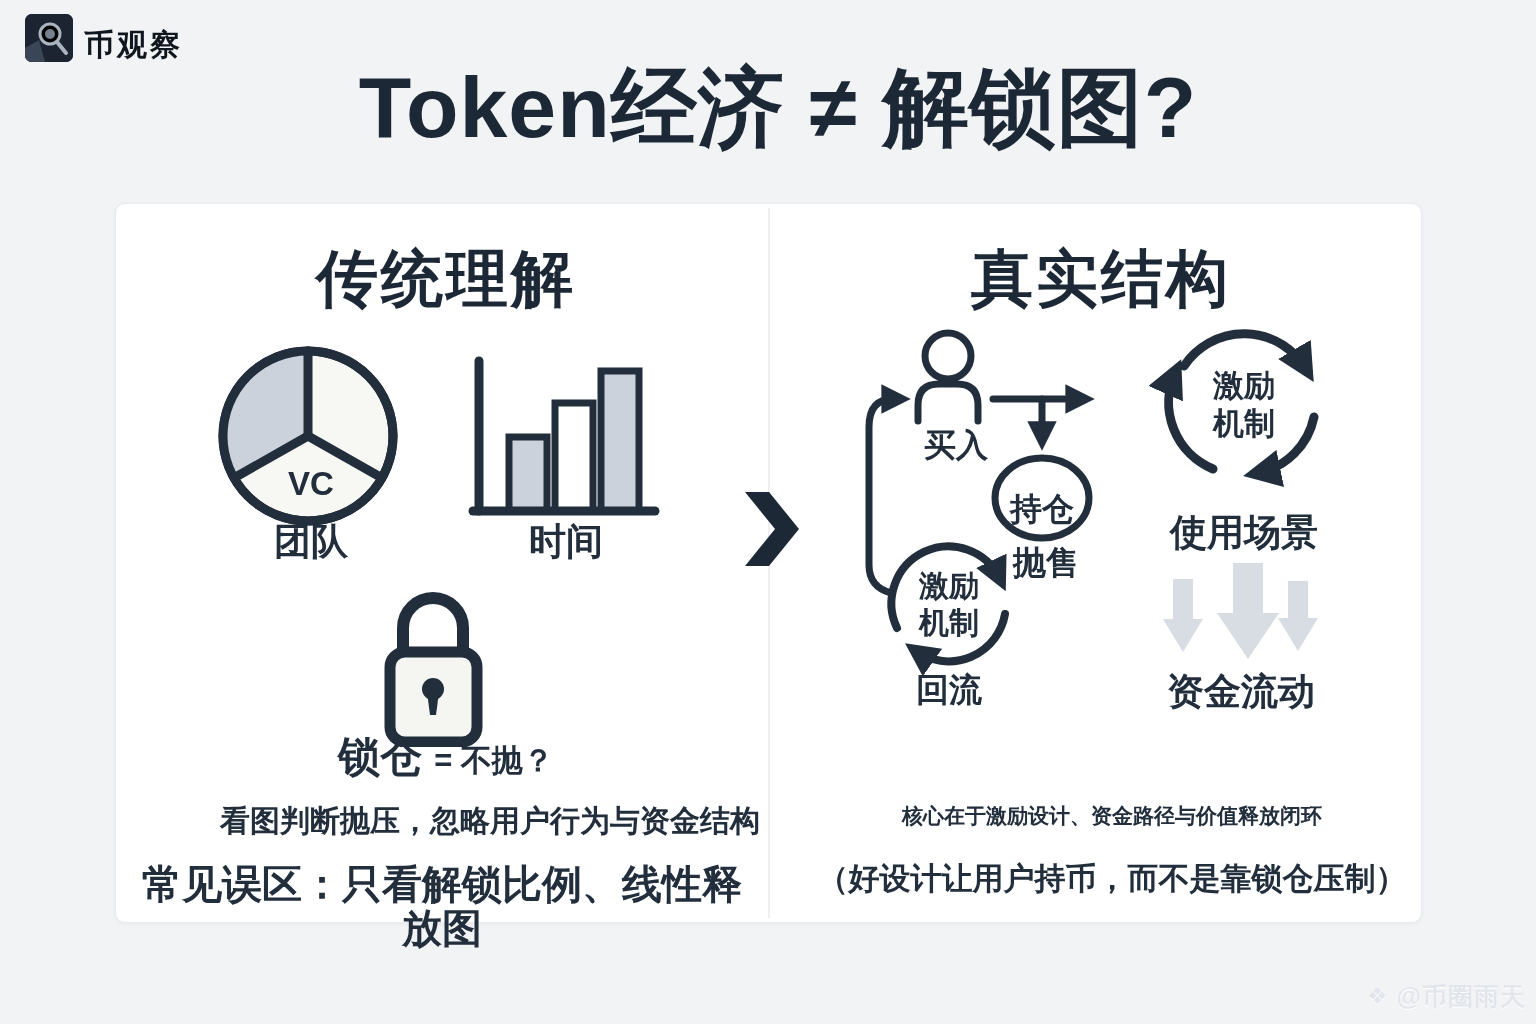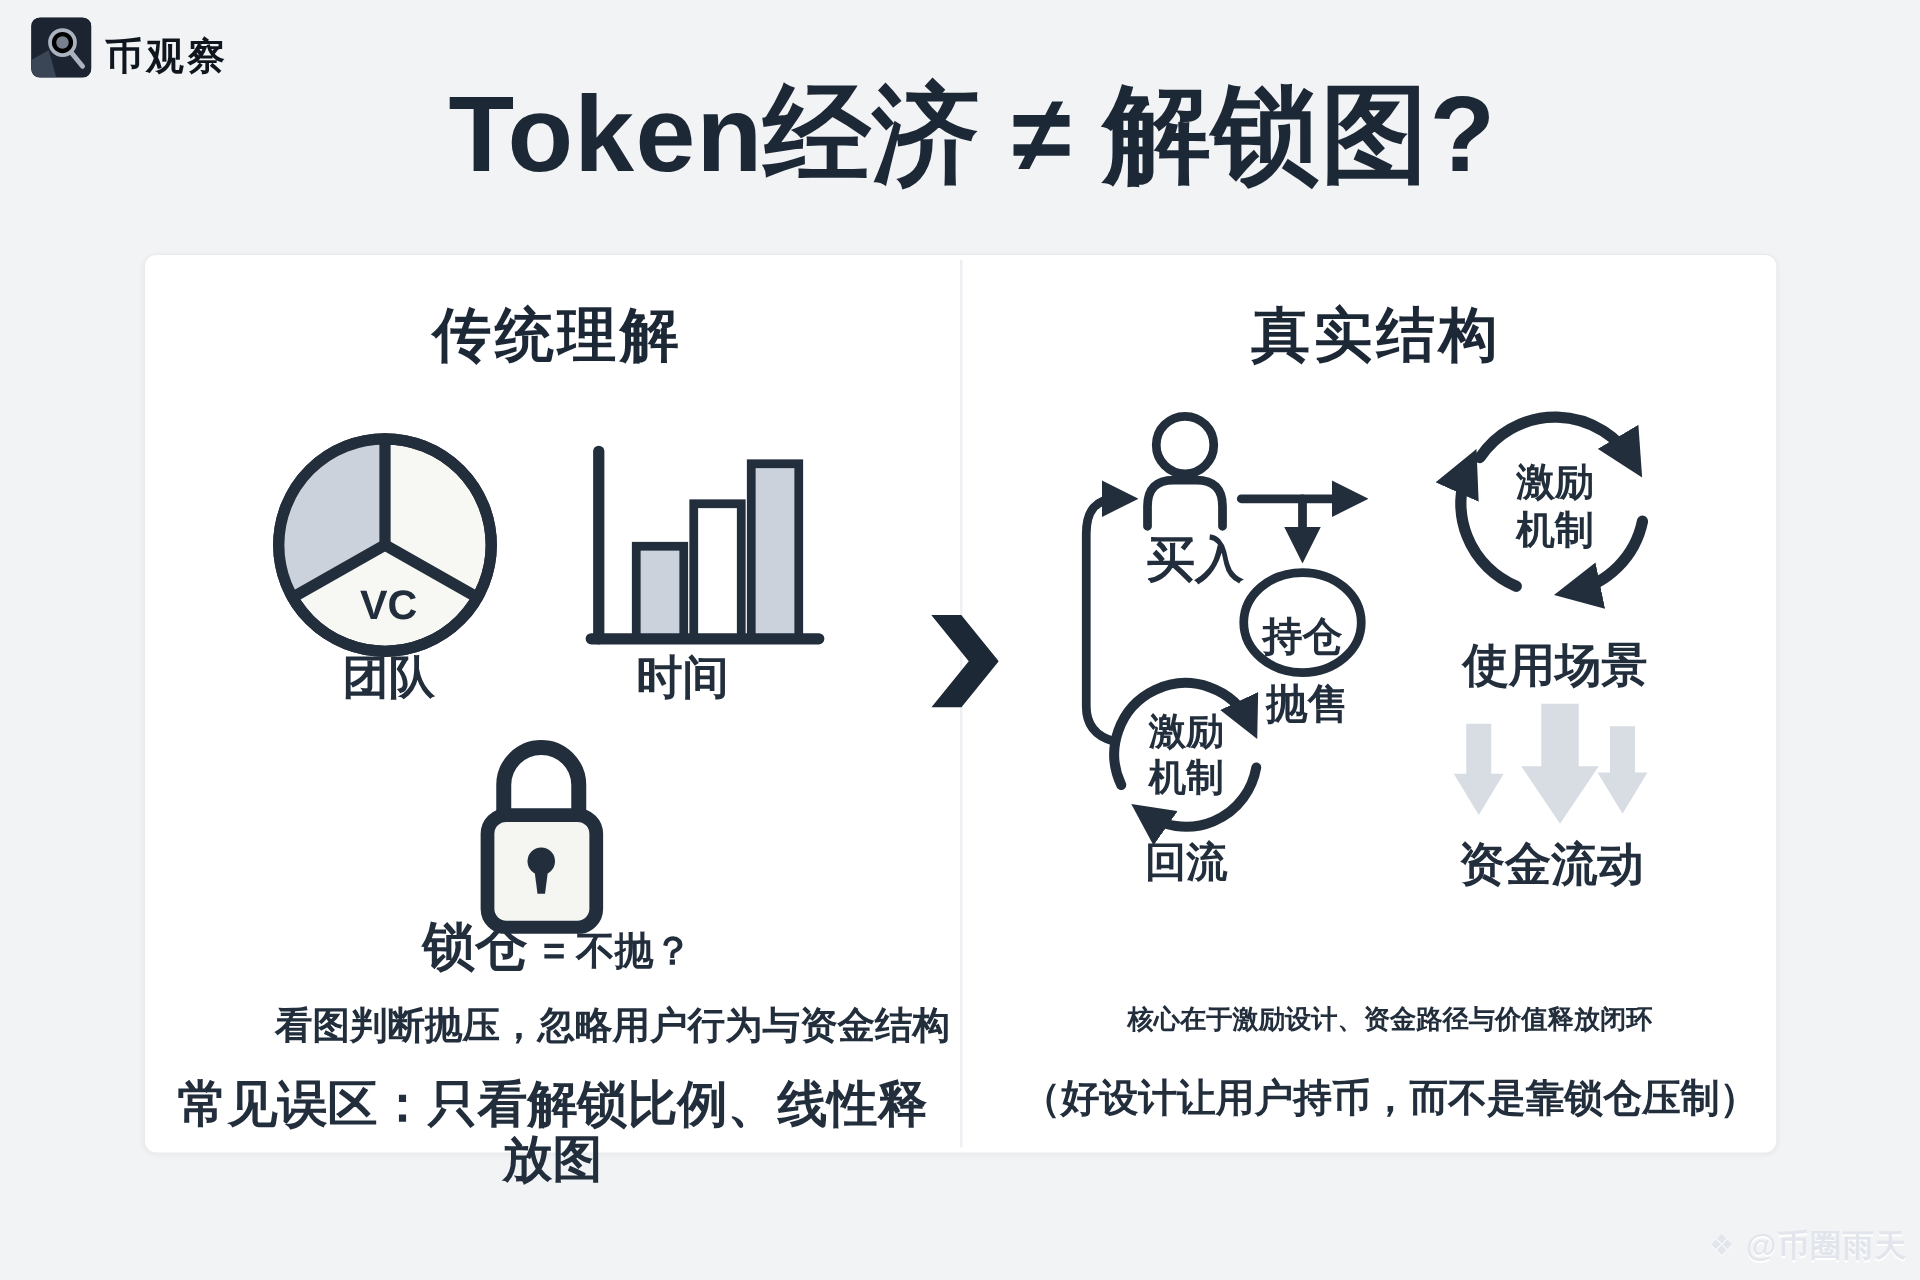--- a/index.html
+++ b/index.html
@@ -24,41 +24,41 @@
   .logo{position:absolute;left:25px;top:14px;width:48px;height:48px;background:#1b2430;border-radius:7px;overflow:hidden;}
   .brand{position:absolute;left:84px;top:25px;font-size:30px;font-weight:800;color:#0f161e;letter-spacing:3px;}
   .title{position:absolute;left:0;top:50px;width:100%;text-align:center;font-size:86px;font-weight:800;color:var(--title-ink);letter-spacing:1px;}
 
   
   .card{position:absolute;left:115px;top:203px;width:1305px;height:718px;background:var(--card-bg);
         border:1px solid #e9ebee;border-radius:10px;box-shadow:0 1px 4px rgba(30,40,54,.05);}
   .divider{position:absolute;left:652px;top:4px;width:2px;height:710px;background:#edeff2;}
   .chevron{position:absolute;left:629px;top:288px;}
 
-  .h2{position:absolute;text-align:center;font-weight:900;font-size:47px;color:var(--title-ink);letter-spacing:3px;}
+  .h2{position:absolute;text-align:center;font-weight:900;font-size:62px;color:var(--title-ink);letter-spacing:3px;}
   .h2-left{left:60px;top:33px;width:540px;}
   .h2-right{left:765px;top:33px;width:440px;}
 
   .lbl{position:absolute;text-align:center;font-weight:800;color:var(--ink);line-height:1.1;}
 
   
   .pie-svg{position:absolute;left:97px;top:137px;}
   .vc{left:140px;top:262px;width:110px;font-size:33px;font-weight:900;}
   .pie-cap{left:130px;top:318px;width:130px;font-size:37px;font-weight:900;}
   .bar-svg{position:absolute;left:347px;top:149px;}
-  .bar-cap{left:330px;top:318px;width:200px;font-size:37px;font-weight:900;}
+  .bar-cap{left:350px;top:318px;width:200px;font-size:37px;font-weight:900;}
   .lock-svg{position:absolute;left:265px;top:378px;}
   .lock-cap{left:90px;top:530px;width:480px;font-size:42px;font-weight:900;}
   .lock-cap .rest{font-size:31px;font-weight:800;margin-left:12px;}
   .foot1L{left:8px;top:600px;width:636px;font-size:30px;text-align:right;}
   .foot2L{left:8px;top:658px;width:636px;font-size:40px;}
 
   
   .flow-svg{position:absolute;left:725px;top:117px;}
-  .buy{left:785px;top:224px;width:110px;font-size:39px;}
+  .buy{left:785px;top:224px;width:110px;font-size:32px;}
   .hold{left:876px;top:288px;width:100px;font-size:32px;}
   .sell{left:880px;top:341px;width:100px;font-size:33px;}
   .cyc-s{left:772px;top:363px;width:122px;font-size:30px;line-height:37px;}
   .reflow{left:783px;top:468px;width:100px;font-size:33px;}
   .cyc-b{left:1067px;top:163px;width:122px;font-size:31px;line-height:38px;}
   .usage{left:1008px;top:309px;width:240px;font-size:37px;font-weight:900;}
   .capital{left:1005px;top:468px;width:240px;font-size:37px;font-weight:900;}
   .foot1R{left:660px;top:600px;width:672px;font-size:21px;}
   .foot2R{left:660px;top:658px;width:672px;font-size:31px;}
 

